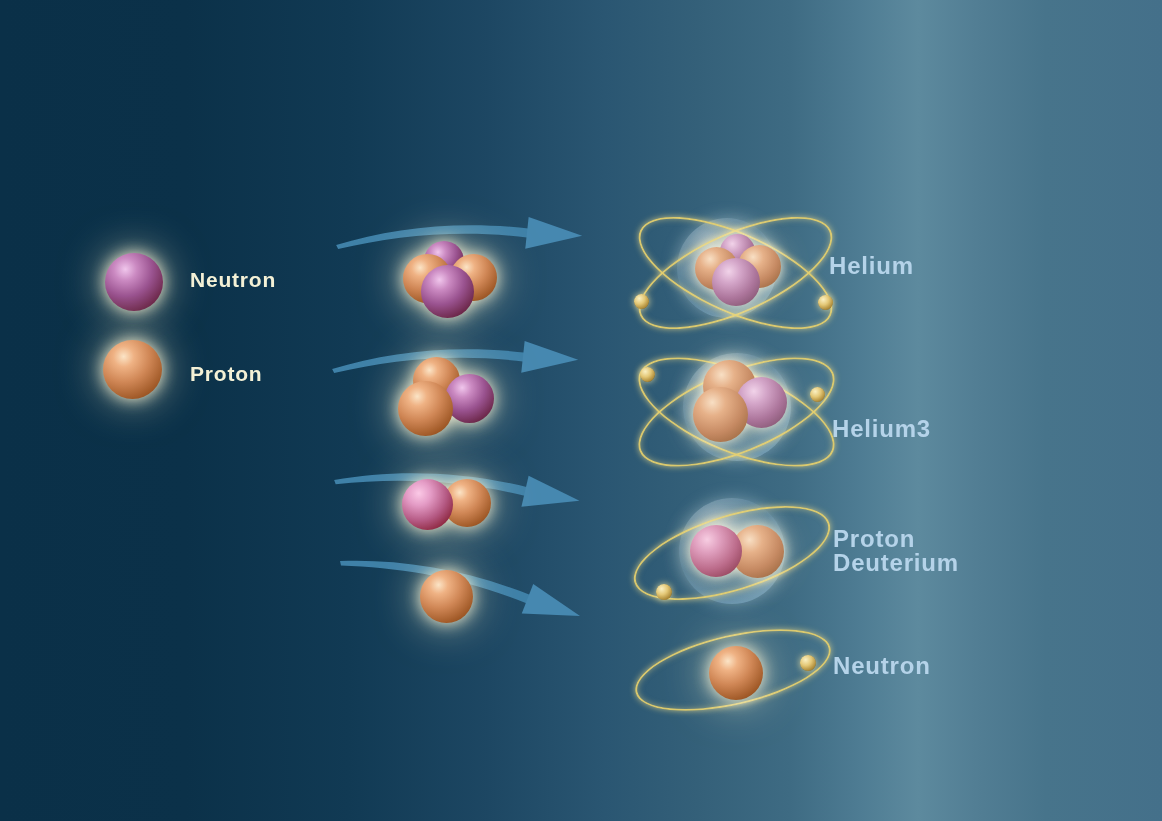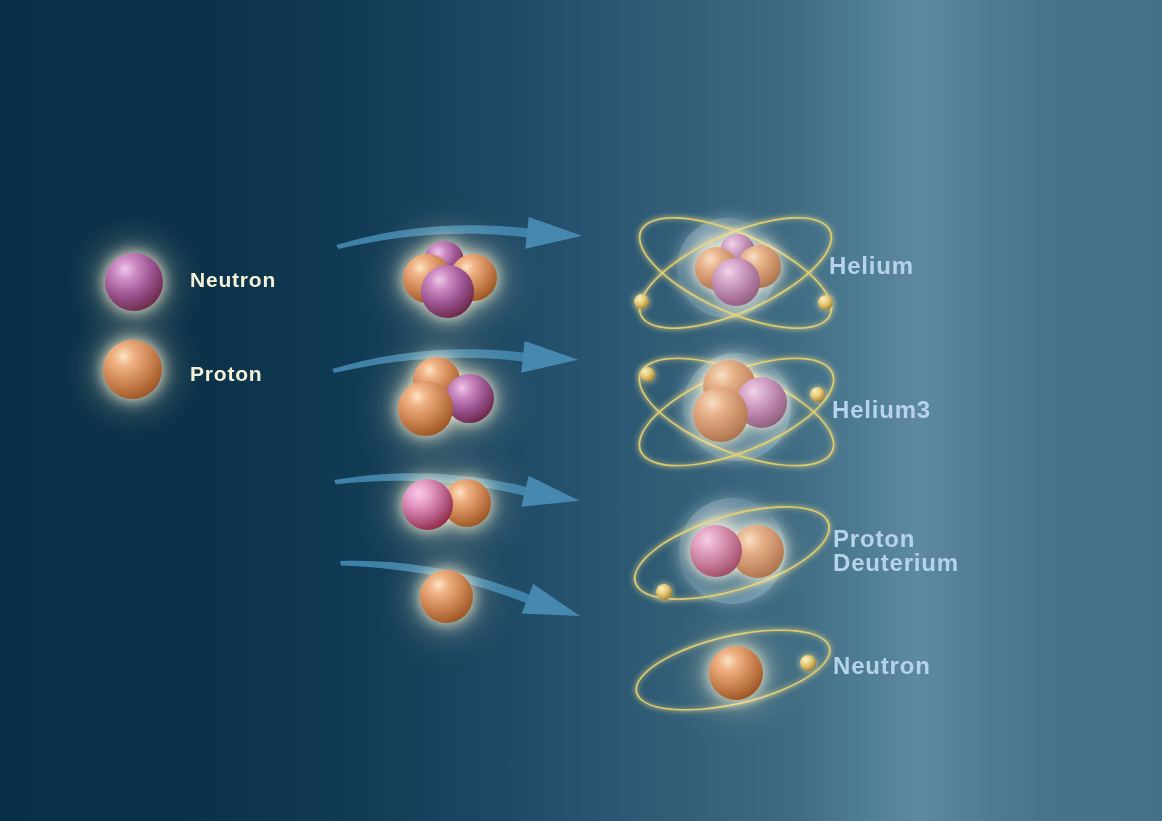--- a/index.html
+++ b/index.html
@@ -107,21 +107,21 @@
     <div class="cloud" style="left:683px;top:353px;width:108px;height:108px;"></div>
     <div class="ring" style="left:632px;top:371px;width:205px;height:78px;transform:rotate(-22deg);"></div>
     <div class="ring" style="left:632px;top:371px;width:205px;height:78px;transform:rotate(22deg);"></div>
     <div class="cluster glowsoft" style="left:693px;top:360px;width:95px;height:84px;">
       <div class="sp p2" style="left:10px;top:0px;width:53px;height:53px;"></div>
       <div class="sp n2" style="left:43px;top:17px;width:51px;height:51px;"></div>
       <div class="sp p2" style="left:0px;top:27px;width:55px;height:55px;"></div>
     </div>
     <div class="electron" style="left:640px;top:367px;width:15px;height:15px;"></div>
     <div class="electron" style="left:810px;top:387px;width:15px;height:15px;"></div>
-    <div class="lbl-atom" style="left:832px;top:398px;">Helium3</div>
+    <div class="lbl-atom" style="left:832px;top:417px;">Helium3</div>
   </div>
 
   <div>
     <div class="cloud" style="left:679px;top:498px;width:106px;height:106px;"></div>
     <div class="ring" style="left:630px;top:515px;width:200px;height:72px;transform:rotate(-17deg);"></div>
     <div class="cluster glowsoft" style="left:690px;top:525px;width:94px;height:54px;">
       <div class="sp p2" style="left:41px;top:0px;width:53px;height:53px;"></div>
       <div class="sp n2b" style="left:0px;top:0px;width:52px;height:52px;"></div>
     </div>
     <div class="electron" style="left:656px;top:584px;width:16px;height:16px;"></div>

